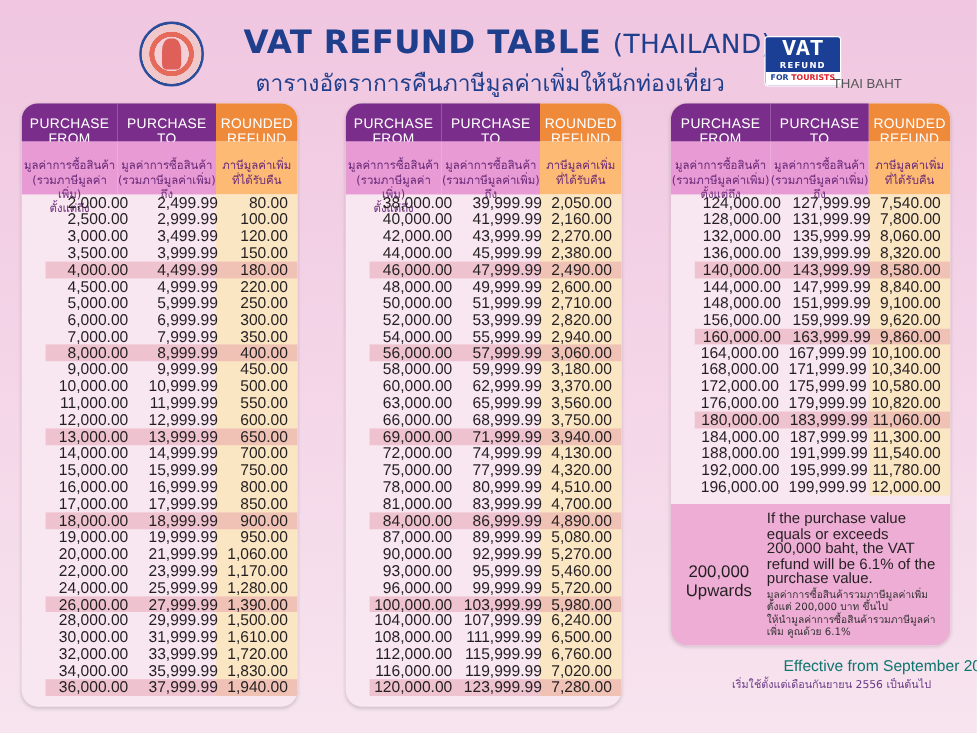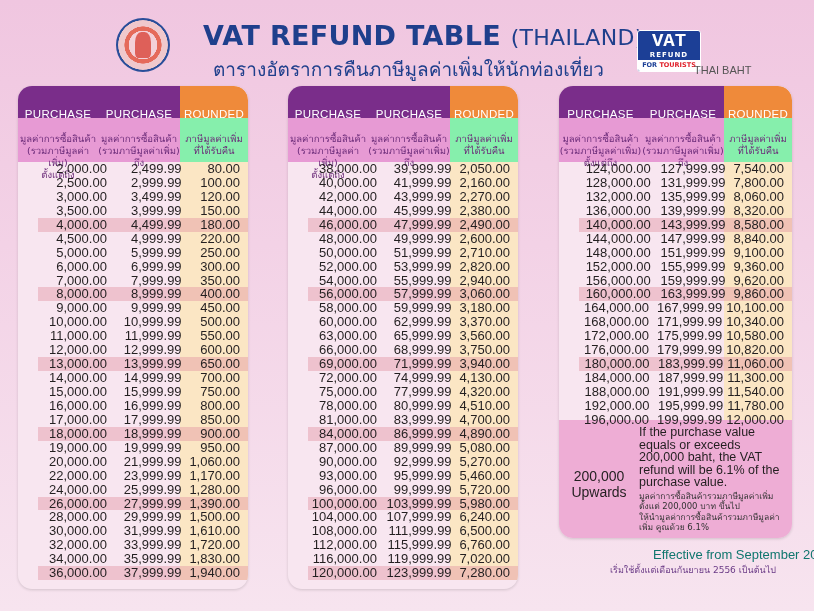--- a/index.html
+++ b/index.html
@@ -44,27 +44,27 @@
 
   .panel {
     position: absolute; top: 86px; border-radius: 14px; overflow: hidden;
     background: #f8e6f0; box-shadow: 0 1px 3px rgba(0,0,0,0.15);
   }
   .p1 { left: 18px; width: 230px; height: 503px; }
   .p2 { left: 288px; width: 230px; height: 503px; }
   .p3 { left: 559px; width: 233px; height: 452px; }
 
   .hdr1 { display: flex; height: 32px; }
-  .hdr1 .c { color: #fff; font-size: 11.5px; line-height: 12px; text-align: center; padding-top: 22px; font-family: "Liberation Sans", sans-serif; letter-spacing: 0.3px; }
+  .hdr1 .c { color: #fff; font-size: 11.5px; line-height: 12px; text-align: center; padding-top: 12px; font-family: "Liberation Sans", sans-serif; letter-spacing: 0.3px; }
   .hdr1 .c.a, .hdr1 .c.b { background: #7a2d8a; }
   .hdr1 .c.r { background: #ef8a3a; border-top-right-radius: 14px; }
   .hdr2 { display: flex; height: 44px; }
   .hdr2 .c { font-size: 9.5px; line-height: 12px; text-align: center; padding-top: 15px; color: #6a2a78; }
   .hdr2 .c.a, .hdr2 .c.b { background: #e79ad4; }
-  .hdr2 .c.r { background: #86efac; color: #6a2a78; }
+  .hdr2 .c.r { background: #fdba74; color: #6a2a78; }
 
   .w-a { width: 80px; }
   .w-b { width: 82px; }
   .w-r { width: 68px; }
   .p3 .w-a { width: 83px; }
   .p3 .w-b { width: 82px; }
   .p3 .w-r { width: 68px; }
 
   .rows { position: relative; margin-left: 20px; }
   .rows::after {
@@ -483,25 +483,20 @@
         <div class="c a w-a">144,000.00</div>
         <div class="c b w-b">147,999.99</div>
         <div class="c r w-r">8,840.00</div>
       </div>
       <div class="row">
         <div class="c a w-a">148,000.00</div>
         <div class="c b w-b">151,999.99</div>
         <div class="c r w-r">9,100.00</div>
       </div>
       <div class="row">
-        <div class="c a w-a">152,000.00</div>
-        <div class="c b w-b">155,999.99</div>
-        <div class="c r w-r">9,360.00</div>
-      </div>
-      <div class="row">
         <div class="c a w-a">156,000.00</div>
         <div class="c b w-b">159,999.99</div>
         <div class="c r w-r">9,620.00</div>
       </div>
       <div class="row hl">
         <div class="c a w-a">160,000.00</div>
         <div class="c b w-b">163,999.99</div>
         <div class="c r w-r">9,860.00</div>
       </div>
       <div class="row">

